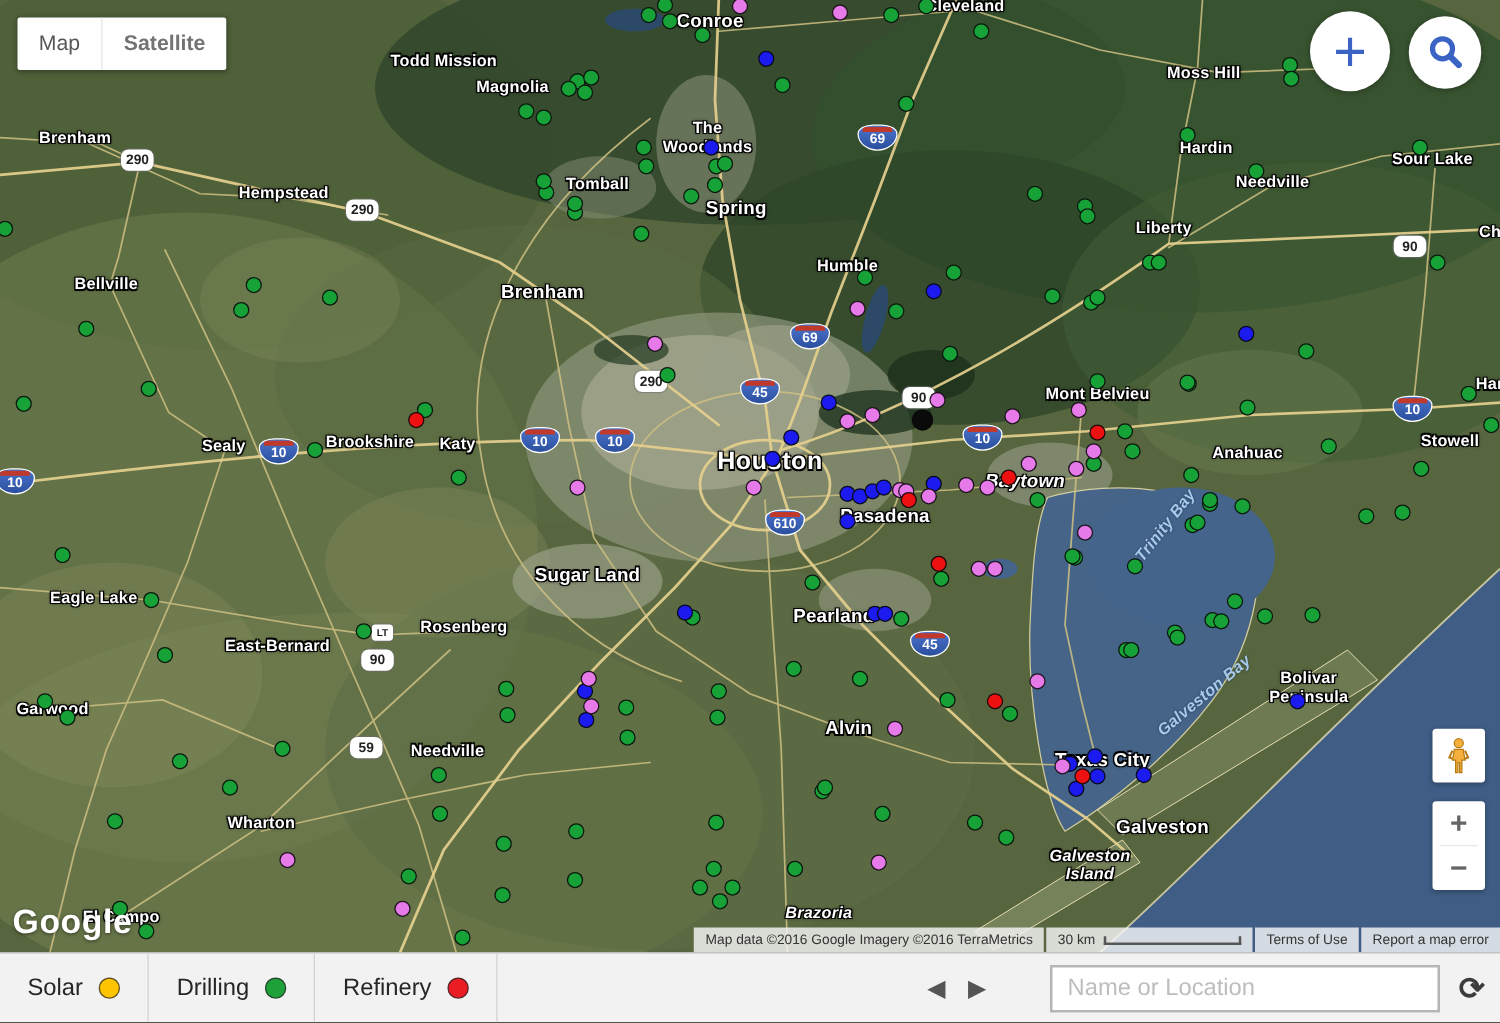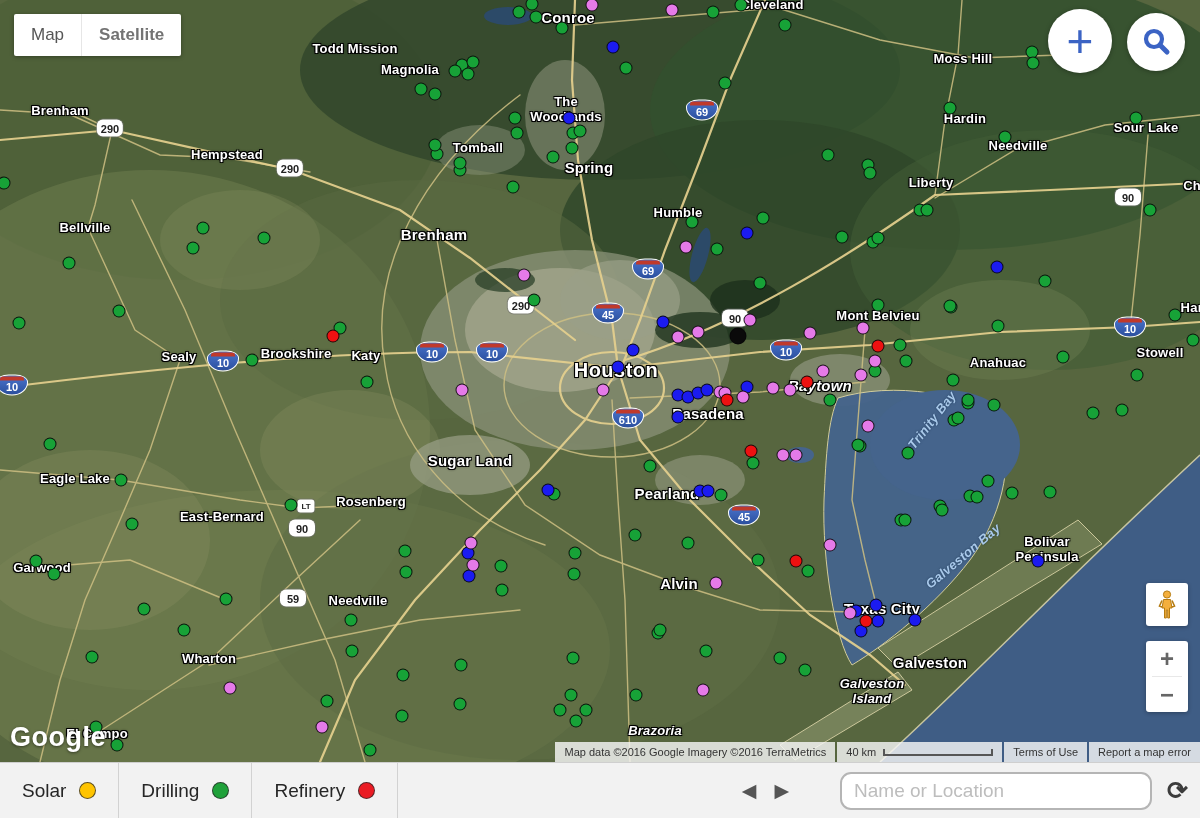--- a/index.html
+++ b/index.html
@@ -57,21 +57,21 @@
   #scalebar{width:110px;height:7px;border:2px solid #565656;border-top:none;margin-left:7px;}
   .attr-link{cursor:pointer;}
   
   #toolbar{position:absolute;left:0;top:762px;width:1200px;height:56px;background:#f2f2f2;
     border-top:1px solid #cfcfcf;display:flex;align-items:center;}
   .legend-item{height:100%;display:flex;align-items:center;justify-content:center;
     border-right:1px solid #d2d2d2;color:#262626;font-size:19px;cursor:pointer;gap:13px;padding:0 22px;}
   .legend-dot{width:17px;height:17px;border-radius:50%;border:1.6px solid rgba(40,40,40,.75);}
   #tb-spacer{flex:1;}
   .nav-arrow{color:#555;font-size:19px;cursor:pointer;padding:4px 9px;user-select:none;}
-  #search-box{width:312px;height:38px;border:2px solid #b5b5b5;border-radius:11px;background:#fff;
+  #search-box{width:312px;height:38px;border:2px solid #b5b5b5;border-radius:0;background:#fff;
     margin-left:42px;padding:0 12px;font-size:19px;color:#444;font-family:"Liberation Sans",sans-serif;outline:none;}
   #search-box::placeholder{color:#bdbdbd;}
   #refresh-btn{margin-left:15px;margin-right:12px;color:#3c3c3c;font-size:25px;font-weight:700;cursor:pointer;}
 </style>
 </head>
 <body>
 
 <div id="stage">
 
   <div id="map">
@@ -442,21 +442,21 @@
       <div class="zoom-cell">+</div>
       <div class="zoom-sep"></div>
       <div class="zoom-cell">−</div>
     </div>
 
     <div id="glogo">Google</div>
     <div id="attr-bar">
       <div class="attr-seg">Map data ©2016 Google Imagery ©2016 TerraMetrics</div>
       <div class="attr-gap"></div>
       <div class="attr-seg">
-        <span>40 km</span>
+        <span>30 km</span>
         <div id="scalebar"></div>
       </div>
       <div class="attr-gap"></div>
       <div class="attr-seg attr-link">Terms of Use</div>
       <div class="attr-gap"></div>
       <div class="attr-seg attr-link">Report a map error</div>
     </div>
   </div>
 
   <div id="toolbar">

